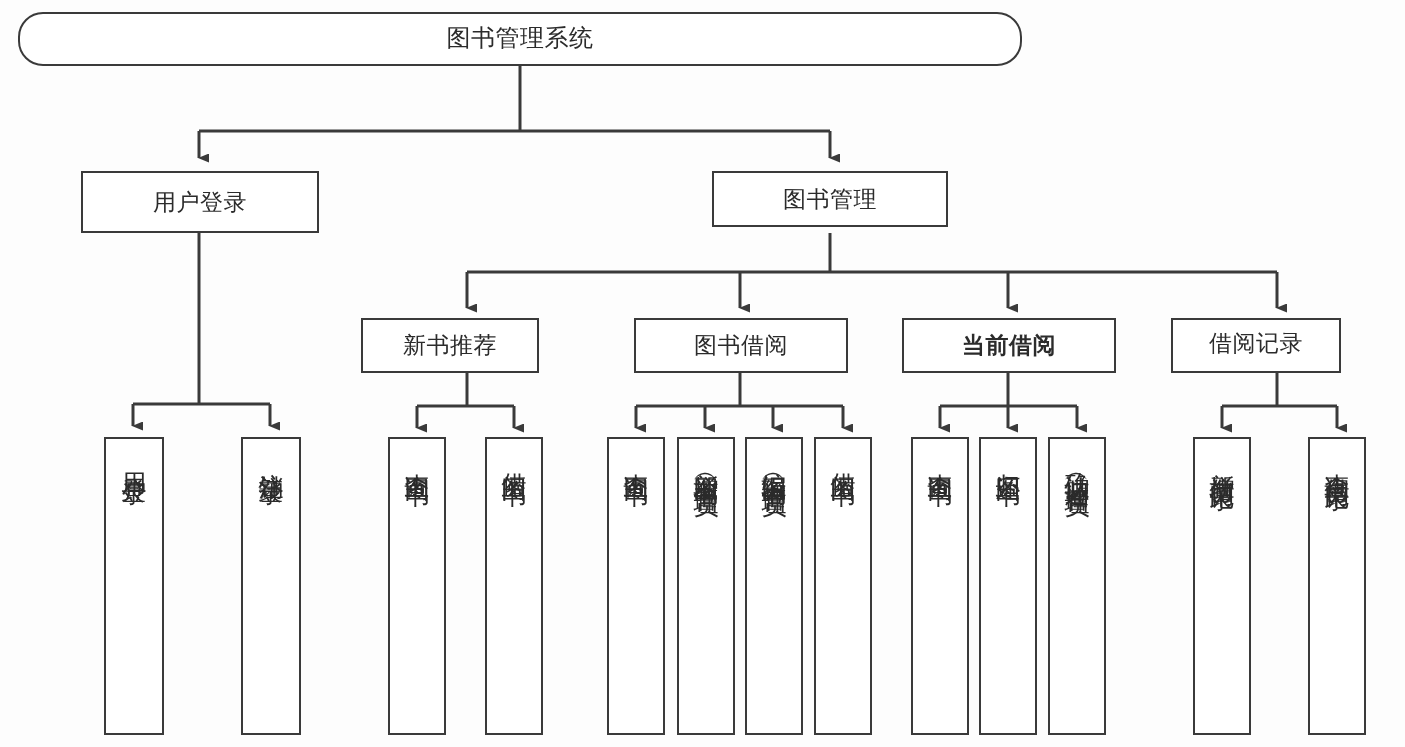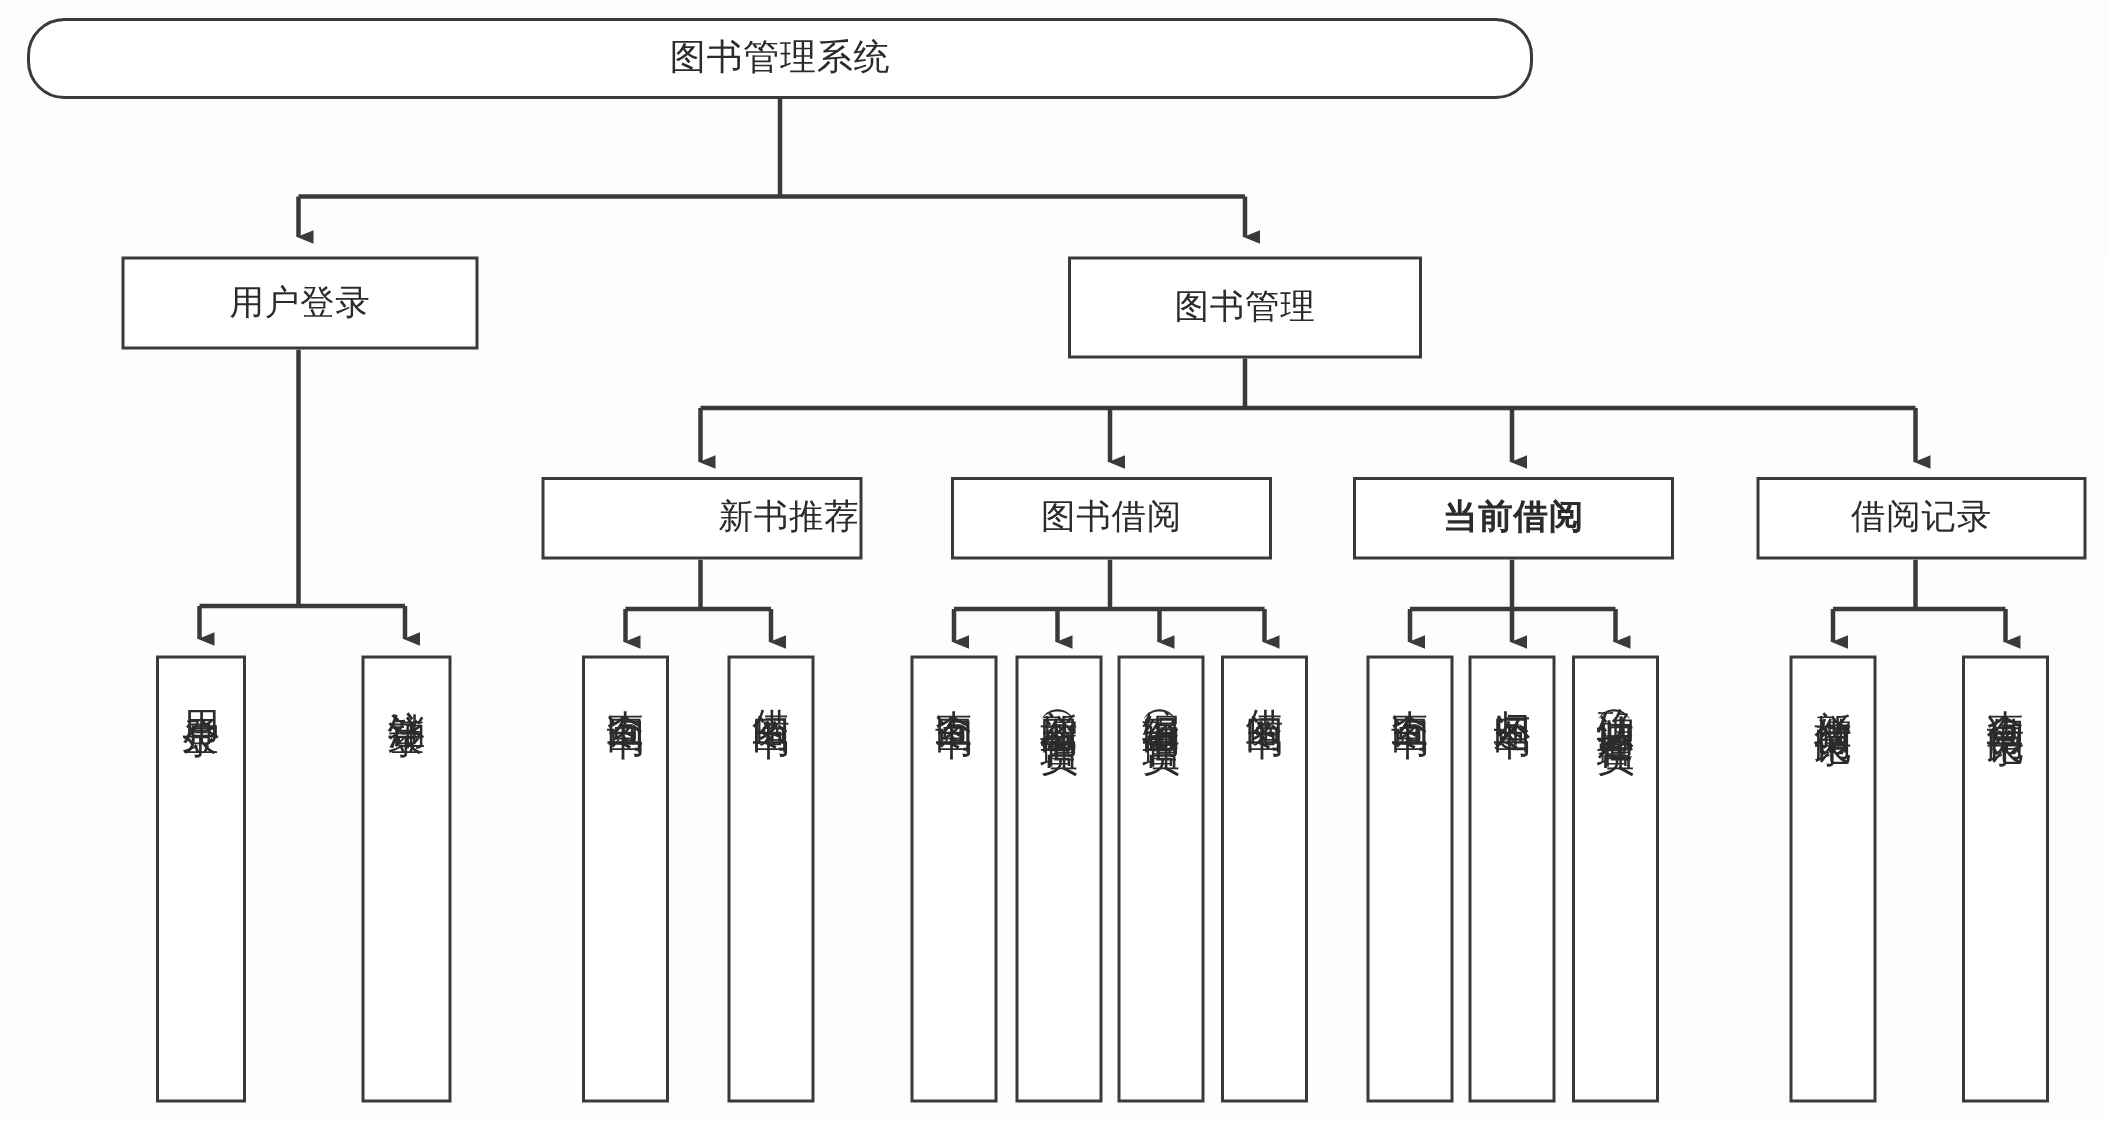--- a/index.html
+++ b/index.html
@@ -127,34 +127,34 @@
     </g>
   </svg>
 
   <div class="node horizontal root" style="left:18px; top:12px; width:1004px; height:54px;border-radius:25px;">
     <span class="node-label">图书管理系统</span>
   </div>
 
   <div class="node horizontal" style="left:81px; top:171px; width:238px; height:62px;">
     <span class="node-label">用户登录</span>
   </div>
-  <div class="node horizontal" style="left:712px; top:171px; width:236px; height:68px;">
+  <div class="node horizontal" style="left:712px; top:171px; width:236px; height:56px;">
     <span class="node-label">图书管理</span>
   </div>
 
-  <div class="node horizontal" style="left:361px; top:318px; width:214px; height:55px;justify-content:flex-end;">
+  <div class="node horizontal" style="left:361px; top:318px; width:178px; height:55px;">
     <span class="node-label">新书推荐</span>
   </div>
   <div class="node horizontal" style="left:634px; top:318px; width:214px; height:55px;">
     <span class="node-label">图书借阅</span>
   </div>
   <div class="node horizontal" style="left:902px; top:318px; width:214px; height:55px;font-weight:bold;">
     <span class="node-label">当前借阅</span>
   </div>
-  <div class="node horizontal" style="left:1171px; top:318px; width:220px; height:55px;">
+  <div class="node horizontal" style="left:1171px; top:318px; width:170px; height:55px;font-family:Liberation Mono, monospace;">
     <span class="node-label">借阅记录</span>
   </div>
 
   <div class="node vertical" style="left:104px; top:437px; width:60px; height:298px;">
     <span class="node-label">用户登录</span>
   </div>
   <div class="node vertical" style="left:241px; top:437px; width:60px; height:298px;">
     <span class="node-label">注销登录</span>
   </div>
 

